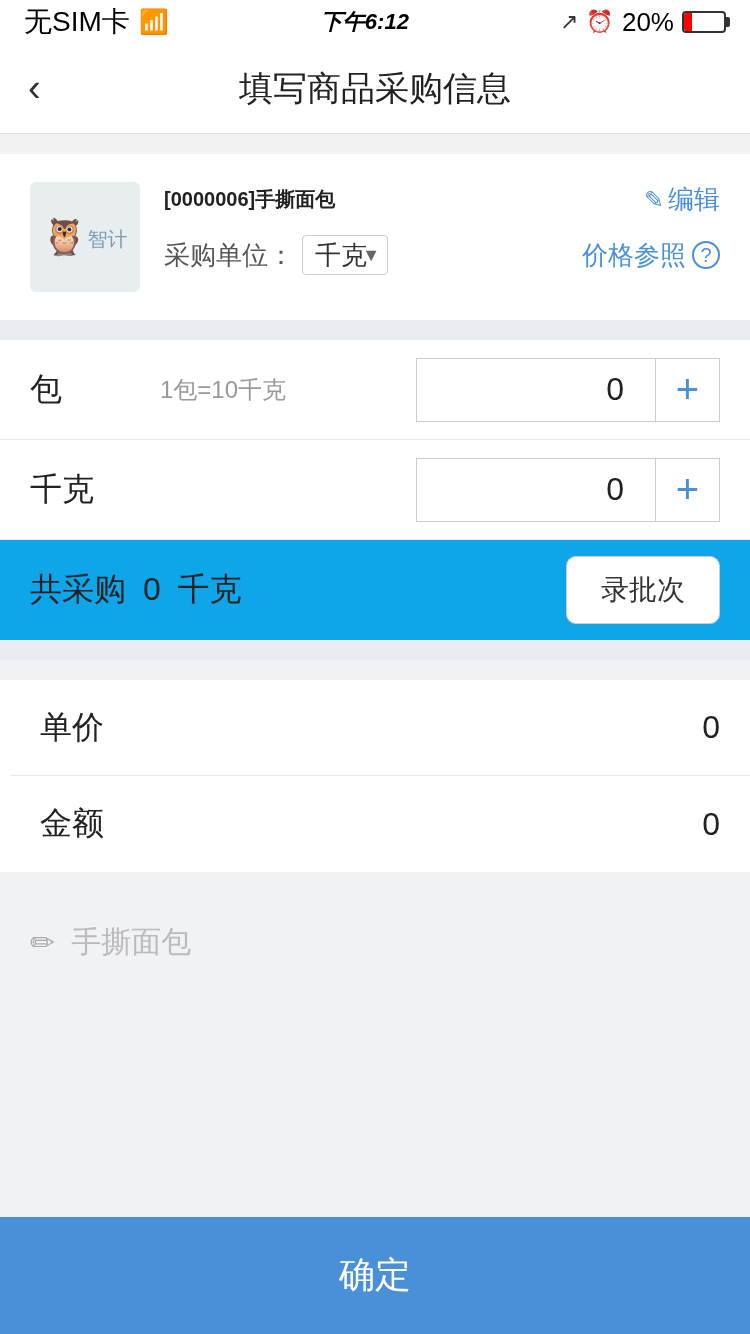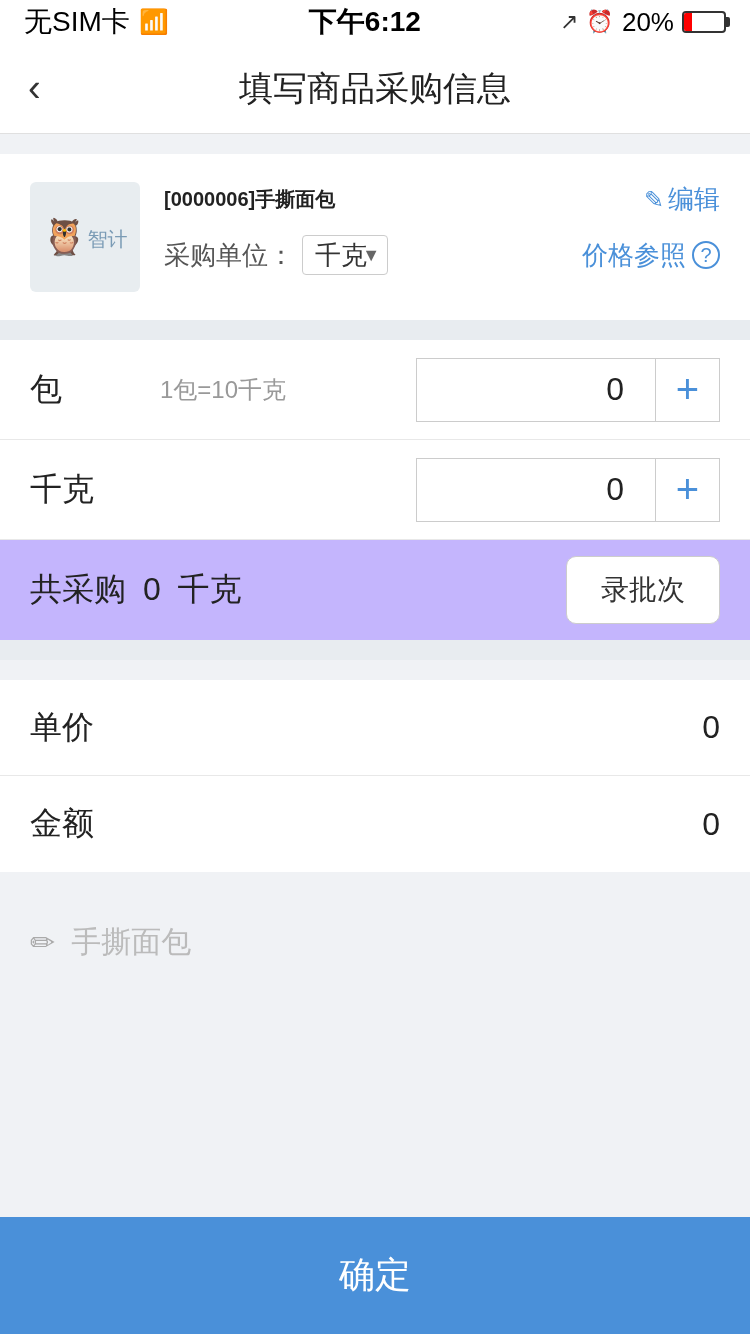--- a/index.html
+++ b/index.html
@@ -18,21 +18,21 @@
       height: 44px;
       background: #fff;
       display: flex;
       align-items: center;
       justify-content: space-between;
       padding: 0 24px;
       font-size: 28px;
       font-weight: 500;
     }
     .status-left { display: flex; align-items: center; gap: 10px; }
-    .status-center { font-size: 28px; font-weight: 600; }
+    .status-center { font-size: 22px; font-weight: 600; font-style: italic; }
     .status-right { display: flex; align-items: center; gap: 8px; font-size: 26px; }
     .battery-icon {
       width: 44px; height: 22px;
       border: 2px solid #333;
       border-radius: 4px;
       position: relative;
       display: flex; align-items: center;
     }
     .battery-icon::after {
       content: '';
@@ -240,40 +240,41 @@
       cursor: pointer;
     }
 
     
     .summary-row {
       display: flex;
       align-items: center;
       justify-content: space-between;
       padding: 0 30px;
       height: 100px;
-      background: #c4b5fd;
+      background: #0ea5e9;
     }
     .summary-text {
       font-size: 32px;
       color: #222;
     }
     .record-btn {
       border: 1px solid #ccc;
       background: #fff;
       padding: 14px 34px;
       font-size: 28px;
       color: #333;
       border-radius: 10px;
       cursor: pointer;
     }
 
     
     .price-section {
       background: #fff;
       margin-top: 20px;
+      padding-left: 10px;
     }
     .price-row {
       display: flex;
       align-items: center;
       justify-content: space-between;
       padding: 0 30px;
       height: 96px;
       border-bottom: 1px solid #e8e8e8;
     }
     .price-row:last-child { border-bottom: none; }

